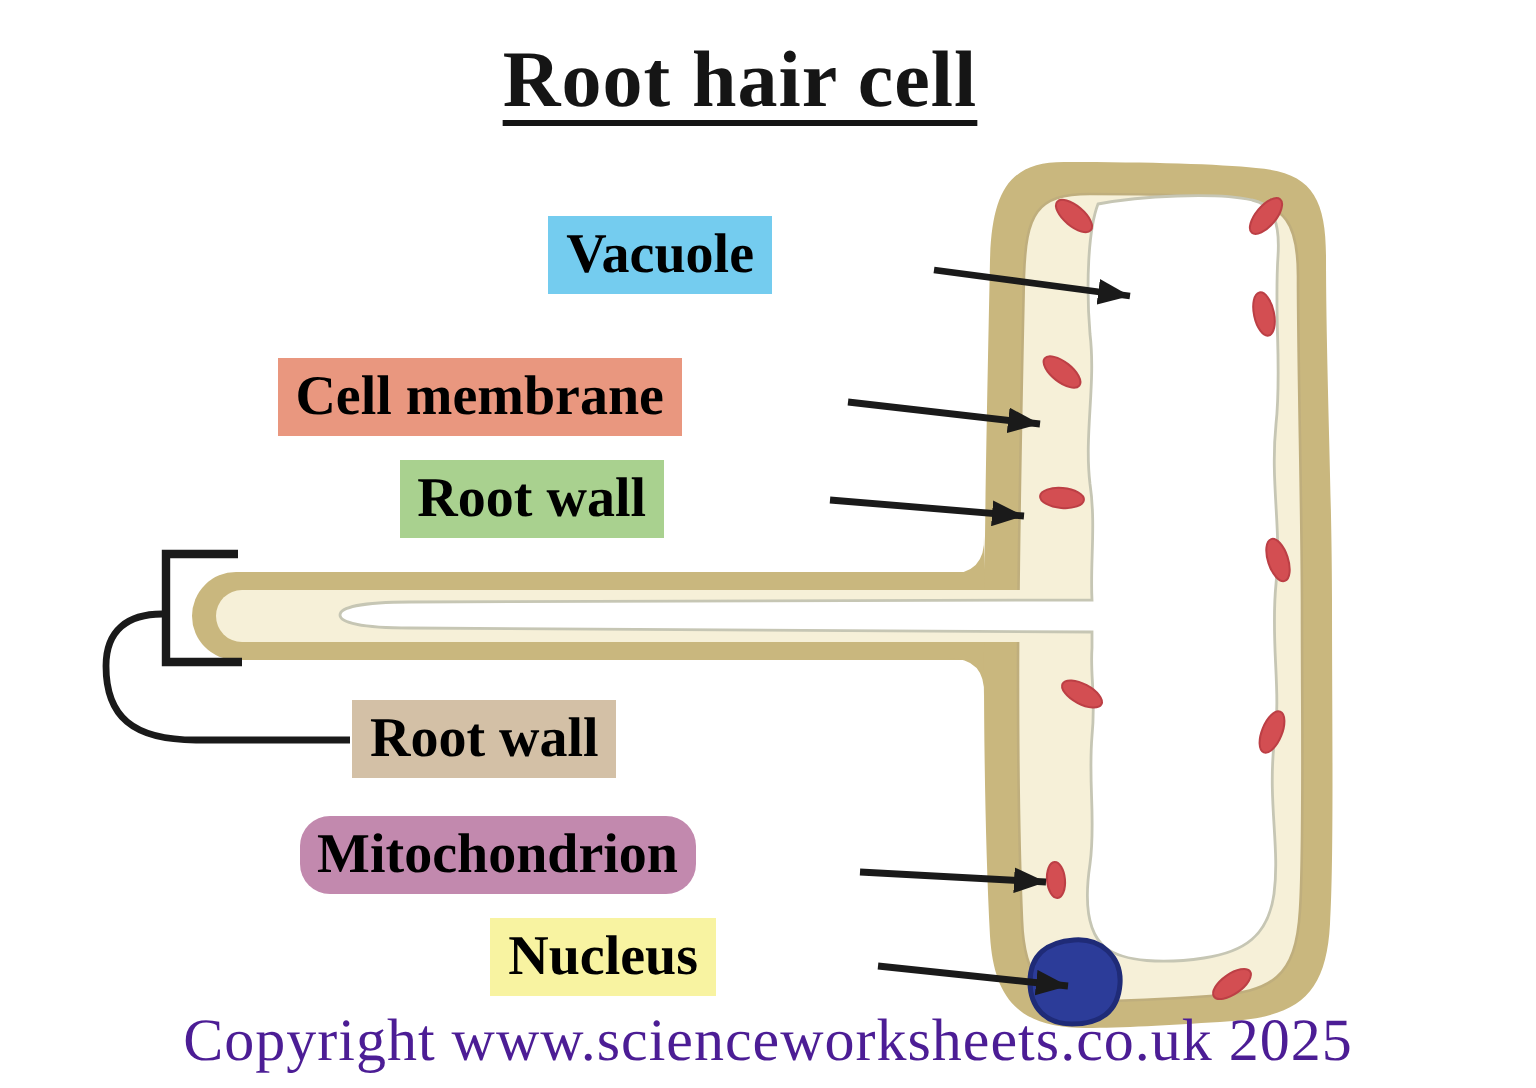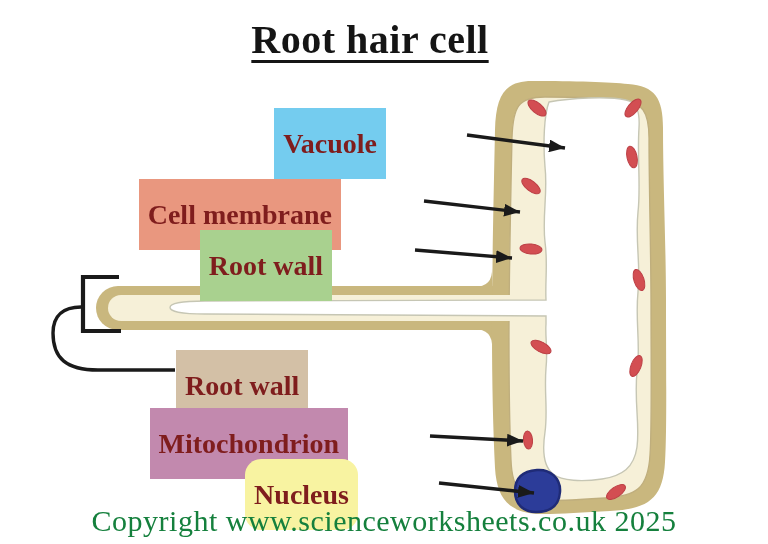--- a/index.html
+++ b/index.html
@@ -2,22 +2,22 @@
 <html><head>
 <meta charset="utf-8">
 <style>
   html,body{margin:0;padding:0;background:#ffffff;}
   .page{position:relative;width:688px;height:544px;background:#ffffff;overflow:hidden;
         font-family:Liberation Serif, serif;}
   .diagram-svg{position:absolute;left:0;top:0;z-index:1;}
   .title-wrap{position:absolute;top:16px;left:0;width:740px;text-align:center;z-index:2;}
   .title-text{font-size:40px;font-weight:600;color:#151515;letter-spacing:0.5px;
       text-decoration:underline;text-decoration-thickness:3px;text-underline-offset:7px;}
-  .label{position:absolute;z-index:3;font-size:28px;font-weight:600;color:#7f1d1d;
-      padding:18px 9px;line-height:1.25;white-space:nowrap;text-align:right;}
+  .label{position:absolute;z-index:3;font-size:28px;font-weight:600;color:#000000;
+      padding:2px 9px;line-height:1.25;white-space:nowrap;text-align:right;}
   .lbl-vacuole{top:108px;right:302px;}
   .lbl-cell-membrane{top:179px;right:347px;}
   .lbl-cell-wall{top:230px;right:356px;}
   .lbl-root-hair{top:350px;left:176px;}
   .lbl-mitochondrion{top:408px;right:340px;}
   .lbl-nucleus{top:459px;right:330px;}
   .copyright{position:absolute;top:504px;left:0;width:768px;text-align:center;z-index:4;
       font-size:30px;font-weight:400;letter-spacing:0.5px;}
 </style>
 </head>
@@ -116,18 +116,18 @@
   </svg>
 
   <div class="title-wrap">
     <span class="title-text">Root hair cell</span>
   </div>
 
   <div class="label lbl-vacuole" style="background-color: rgb(116, 204, 239);">Vacuole</div>
   <div class="label lbl-cell-membrane" style="background-color: rgb(233, 151, 127);">Cell membrane</div>
   <div class="label lbl-cell-wall" style="background-color: rgb(169, 209, 143);">Root wall</div>
   <div class="label lbl-root-hair" style="background-color: rgb(211, 192, 166);">Root wall</div>
-  <div class="label lbl-mitochondrion" style="background-color: rgb(194, 137, 174);">Mitochondrion</div>
-  <div class="label lbl-nucleus" style="background-color: rgb(248, 243, 161); border-radius: 16px;">Nucleus</div>
+  <div class="label lbl-mitochondrion" style="background-color: rgb(194, 137, 174); border-radius: 15px;">Mitochondrion</div>
+  <div class="label lbl-nucleus" style="background-color: rgb(248, 243, 161);">Nucleus</div>
 
-  <div class="copyright" style="color: #15803d;">Copyright www.scienceworksheets.co.uk 2025</div>
+  <div class="copyright" style="color: #4c1d95;">Copyright www.scienceworksheets.co.uk 2025</div>
 
 </div>
 
 </body></html>

